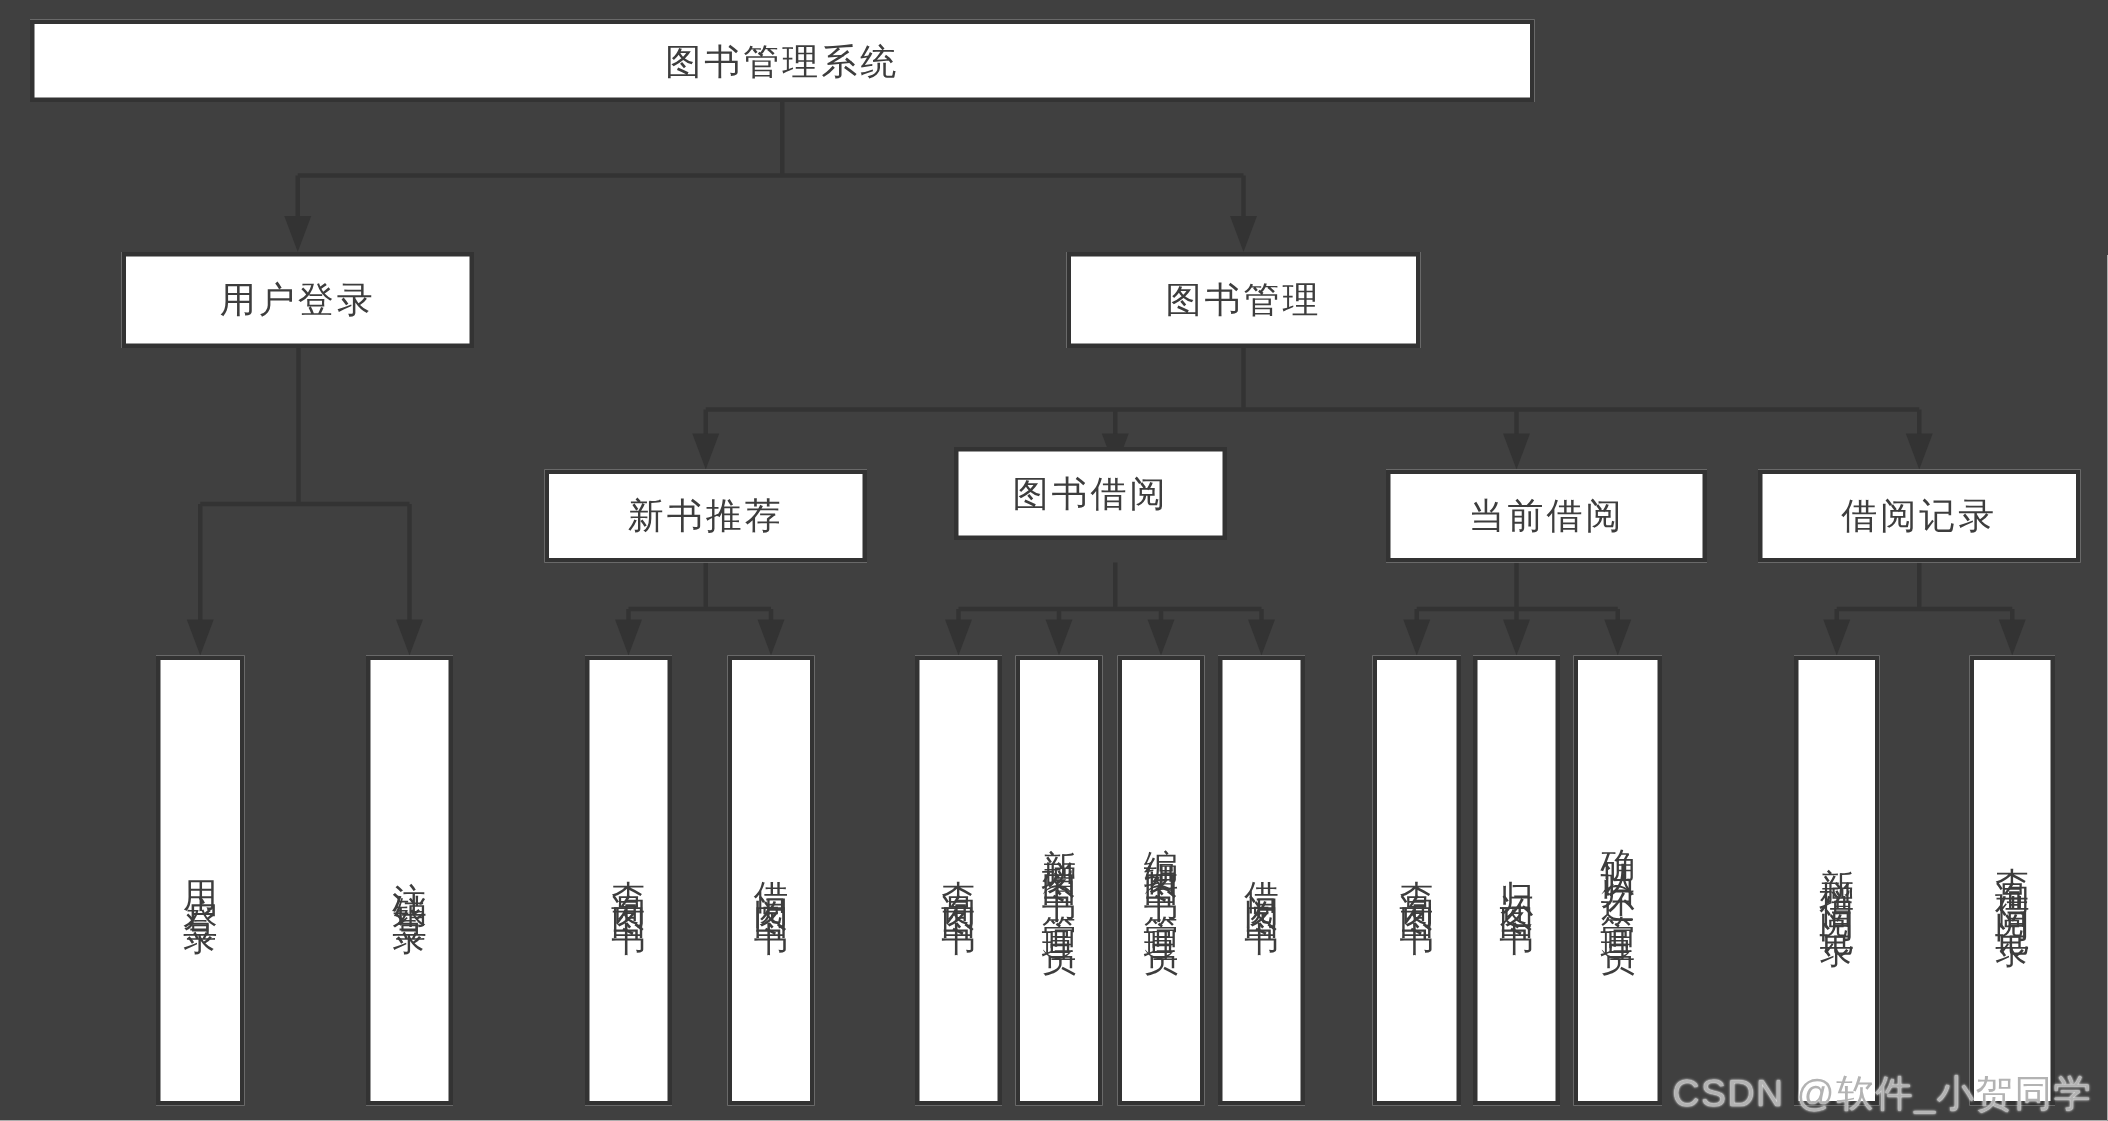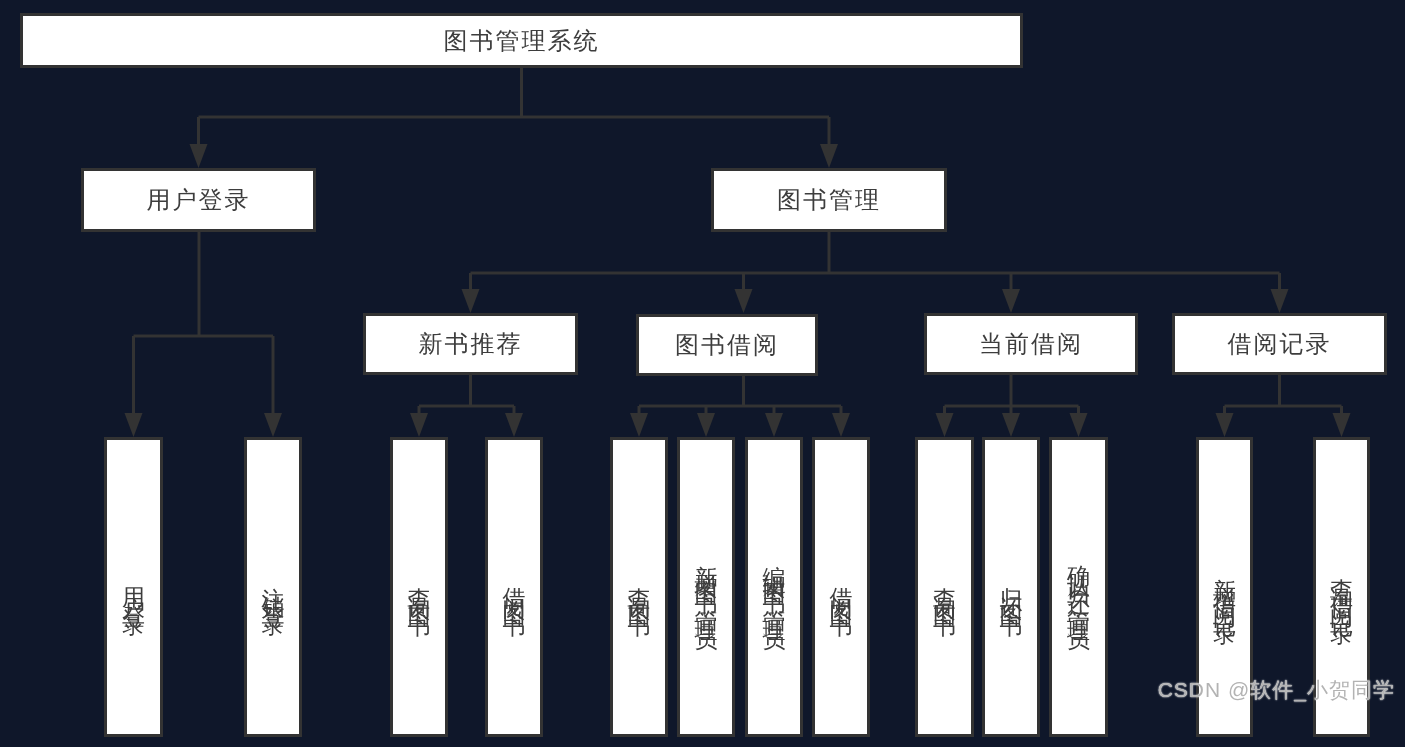--- a/index.html
+++ b/index.html
@@ -1,35 +1,35 @@
 <!DOCTYPE html>
 <html><head>
 <meta charset="utf-8">
 <style>
   html, body { margin:0; padding:0; background:#ffffff; }
   .canvas {
-    position:relative; width:1405px; height:747px; background:#0f172a;
+    position:relative; width:1405px; height:747px; background:#404040;
     font-family:"Liberation Sans", sans-serif; overflow:hidden;
   }
   .wires { position:absolute; left:0; top:0; width:1405px; height:747px; }
   .wires path.lines { stroke:#333333; stroke-width:3; fill:none; }
   .wires path.heads { fill:#333333; stroke:none; }
   .box {
     position:absolute; box-sizing:border-box; background:#ffffff;
     border:3px solid #333333; color:#3d3d3d;
     display:flex; align-items:center; justify-content:center;
   }
   .h-label { font-size:24px; letter-spacing:2px; white-space:nowrap; }
   .leaf .v-label {
     writing-mode:vertical-rl; text-orientation:mixed;
     font-size:23px; letter-spacing:9px; line-height:1; white-space:nowrap;
   }
   .watermark {
-    position:absolute; right:10px; top:676px; z-index:5;
-    font-size:21px; letter-spacing:1px; color:#b3b3b3;
+    position:absolute; right:10px; top:712px; z-index:5;
+    font-size:25px; letter-spacing:1px; color:#b3b3b3;
     text-shadow:0 0 2px rgba(255,255,255,0.9), 0 0 1px rgba(255,255,255,0.9);
     white-space:nowrap;
   }
 </style>
 </head>
 <body>
 
 <div class="canvas">
 
   <svg class="wires" viewBox="0 0 1405 747" xmlns="http://www.w3.org/2000/svg">
@@ -71,21 +71,21 @@
   <div class="box" style="left:81px;top:168px;width:235px;height:64px">
     <span class="h-label">用户登录</span>
   </div>
   <div class="box" style="left:363px;top:313px;width:215px;height:62px">
     <span class="h-label">新书推荐</span>
   </div>
 
   <div class="box" style="left:711px;top:168px;width:236px;height:64px">
     <span class="h-label">图书管理</span>
   </div>
-  <div class="box" style="left:636px;top:314px;width:182px;height:62px">
+  <div class="box" style="left:636px;top:298px;width:182px;height:62px">
     <span class="h-label">图书借阅</span>
   </div>
   <div class="box" style="left:924px;top:313px;width:214px;height:62px">
     <span class="h-label">当前借阅</span>
   </div>
   <div class="box" style="left:1172px;top:313px;width:215px;height:62px">
     <span class="h-label">借阅记录</span>
   </div>
 
   <div class="box leaf" style="left:104px;top:437px;width:59px;height:300px">

